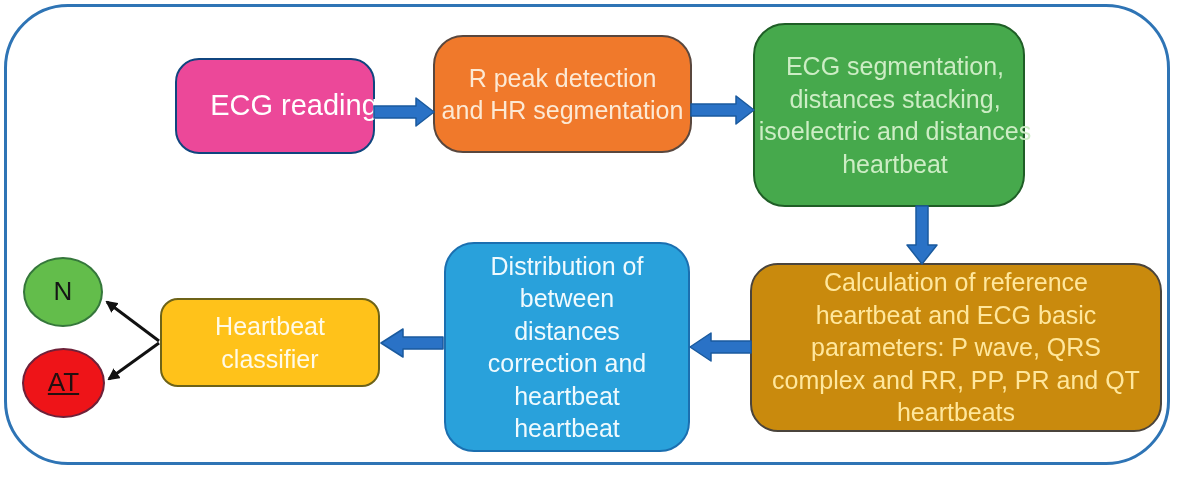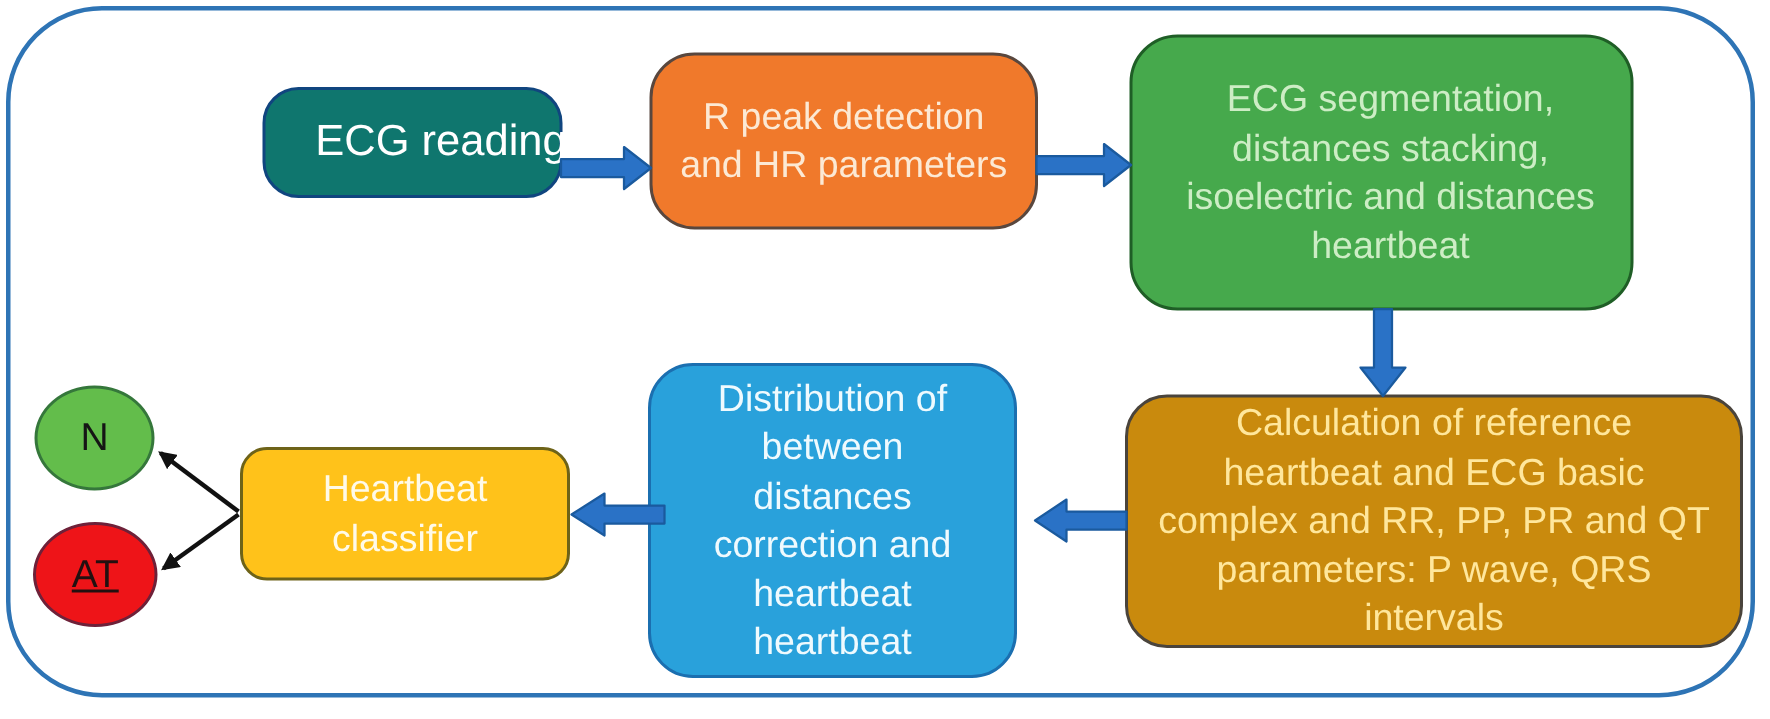--- a/index.html
+++ b/index.html
@@ -38,53 +38,53 @@
   .blue-arrow { stroke-width: 1.5; stroke-linejoin: round; }
   .black-line { stroke-width: 3; }
 </style>
 </head>
 <body>
 
 <div class="stage">
 
   <div class="frame" style="border-color: rgb(46, 116, 181);"></div>
 
-  <div class="node" style="left: 175px; top: 58px; width: 200px; height: 74px; border-radius: 24px; font-size: 29px; background: #0f766e; border-color: rgb(16, 69, 127); color: rgb(255, 255, 255); padding-left: 38px;">
+  <div class="node" style="left: 175px; top: 58px; width: 200px; height: 96px; border-radius: 24px; font-size: 29px; background: #ec4899; border-color: rgb(16, 69, 127); color: rgb(255, 255, 255); padding-left: 38px;">
     <div>
       <div class="line">ECG reading</div>
     </div>
   </div>
 
   <div class="node" style="left: 433px; top: 35px; width: 259px; height: 118px; border-radius: 30px; font-size: 25px; background: rgb(240, 121, 43); border-color: rgb(89, 71, 62); color: rgb(252, 233, 212);">
     <div>
       <div class="line">R peak detection</div>
-      <div class="line">and HR parameters</div>
+      <div class="line">and HR segmentation</div>
     </div>
   </div>
 
-  <div class="node" style="left: 753px; top: 23px; width: 336px; height: 184px; border-radius: 32px; font-size: 25px; background: rgb(70, 169, 76); border-color: rgb(31, 94, 38); color: rgb(205, 237, 197); padding-left: 12px;">
+  <div class="node" style="left: 753px; top: 23px; width: 272px; height: 184px; border-radius: 32px; font-size: 25px; background: rgb(70, 169, 76); border-color: rgb(31, 94, 38); color: rgb(205, 237, 197); padding-left: 12px;">
     <div>
       <div class="line">ECG segmentation,</div>
       <div class="line">distances stacking,</div>
       <div class="line">isoelectric and distances</div>
       <div class="line">heartbeat</div>
     </div>
   </div>
 
   <div class="node" style="left: 750px; top: 263px; width: 412px; height: 169px; border-radius: 28px; font-size: 25px; background: rgb(201, 138, 13); border-color: rgb(74, 68, 60); color: rgb(255, 231, 156);">
     <div>
       <div class="line">Calculation of reference</div>
       <div class="line">heartbeat and ECG basic</div>
+      <div class="line">parameters: P wave, QRS</div>
       <div class="line">complex and RR, PP, PR and QT</div>
-      <div class="line">parameters: P wave, QRS</div>
-      <div class="line">intervals</div>
+      <div class="line">heartbeats</div>
     </div>
   </div>
 
-  <div class="node" style="left: 432px; top: 242px; width: 246px; height: 210px; border-radius: 30px; font-size: 25px; background: rgb(41, 161, 219); border-color: rgb(27, 111, 176); color: rgb(239, 250, 254);">
+  <div class="node" style="left: 444px; top: 242px; width: 246px; height: 210px; border-radius: 30px; font-size: 25px; background: rgb(41, 161, 219); border-color: rgb(27, 111, 176); color: rgb(239, 250, 254);">
     <div>
       <div class="line">Distribution of</div>
       <div class="line">between</div>
       <div class="line">distances</div>
       <div class="line">correction and</div>
       <div class="line">heartbeat</div>
       <div class="line">heartbeat</div>
     </div>
   </div>
 

